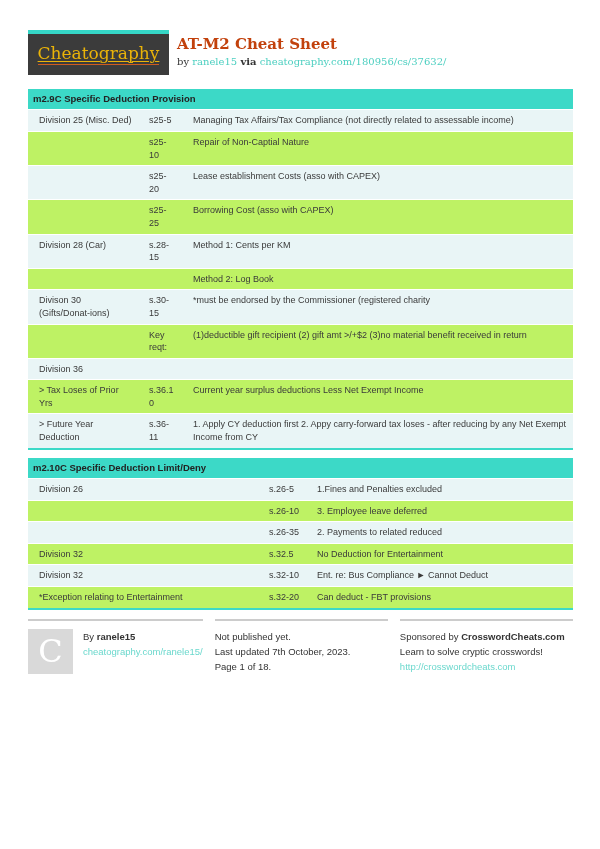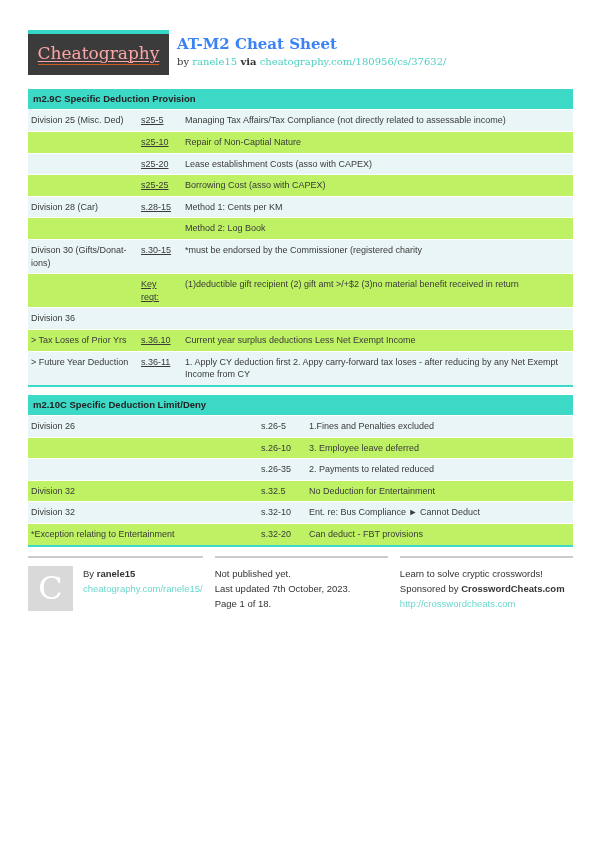--- a/index.html
+++ b/index.html
@@ -10,48 +10,48 @@
   .page{padding:30px 27px 0 28px;}
 
   
   .header{display:flex;align-items:flex-start;}
   .logo{
     width:141px;height:45px;background:#3b3b3b;border-top:4px solid #35d6c6;
     box-sizing:border-box;display:flex;align-items:center;justify-content:center;
     text-decoration:none;flex:0 0 auto;
   }
   .logo-text{
-    font-family:"DejaVu Serif",serif;color:#fca5a5;font-size:17px;
+    font-family:"DejaVu Serif",serif;color:#eab308;font-size:17px;
     text-decoration:underline;text-decoration-thickness:1px;text-underline-offset:2px;
     border-bottom:1px solid #cf5c1f;padding-bottom:2px;line-height:1;
   }
   .title-block{margin-left:8px;padding-top:6px;}
   .sheet-title{
     font-family:"DejaVu Serif",serif;font-weight:bold;font-size:15px;
-    color:#3b82f6;line-height:1.1;
+    color:#c2410c;line-height:1.1;
   }
   .byline{font-family:"DejaVu Serif",serif;font-size:10px;color:#333;margin-top:3px;}
   .byline .via{font-weight:bold;}
   .link{color:#4ccfc0;text-decoration:none;cursor:pointer;}
 
   
   .sheet-table{margin-top:14px;border-bottom:2px solid #3cd9c7;}
   .table-1{margin-top:8px;}
   .t-head{
     background:#3cd9c7;color:#222;font-weight:bold;font-size:9.5px;
     padding:4px 21px 5px 5px;line-height:1.2;
   }
   .trow{display:flex;border-top:1px solid #ffffff;background:#bef264;}
   .trow.tint{background:#e9f5f6;}
   .tcell{
-    padding:4px 6px 4px 3px;font-size:9px;line-height:1.4;color:#3a3a3a;
+    padding:4px 6px 4px 11px;font-size:9px;line-height:1.4;color:#3a3a3a;
     box-sizing:border-box;word-wrap:break-word;
   }
   .table-0 .c0{width:110px;flex:0 0 auto;}
-  .table-0 .c1{width:44px;flex:0 0 auto;text-decoration:underline;}
+  .table-0 .c1{width:44px;flex:0 0 auto;}
   .table-0 .c2{flex:1 1 auto;}
   .table-1 .c0{width:230px;flex:0 0 auto;}
   .table-1 .c1{width:48px;flex:0 0 auto;}
   .table-1 .c2{flex:1 1 auto;}
 
   
   .footer{display:flex;gap:12px;margin-top:9px;}
   .fcol{
     flex:1 1 0;border-top:2px solid #cccccc;padding-top:8px;
     font-size:9.5px;line-height:15px;color:#333;
@@ -197,20 +197,20 @@
       </div>
     </div>
 
     <div class="fcol">
       <div>Not published yet.</div>
       <div>Last updated 7th October, 2023.</div>
       <div>Page 1 of 18.</div>
     </div>
 
     <div class="fcol">
+      <div><span>Sponsored by</span> <b>CrosswordCheats.com</b></div>
       <div>Learn to solve cryptic crosswords!</div>
-      <div><span>Sponsored by</span> <b>CrosswordCheats.com</b></div>
       <a class="link">http://crosswordcheats.com</a>
     </div>
 
   </div>
 
 </div>
 
 </body></html>

